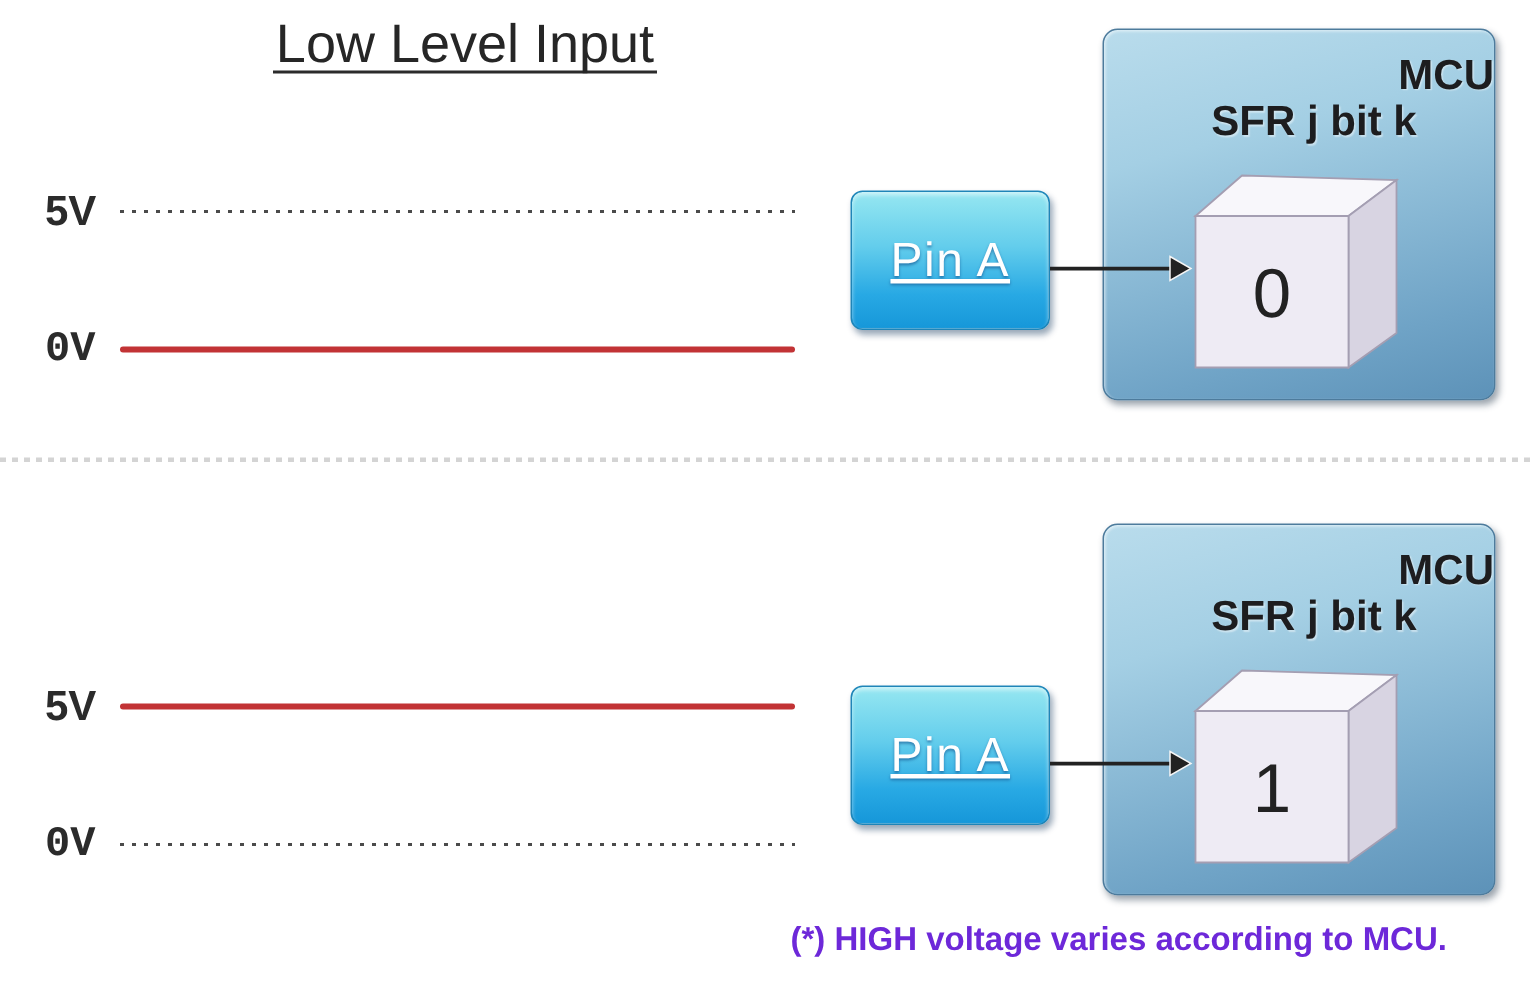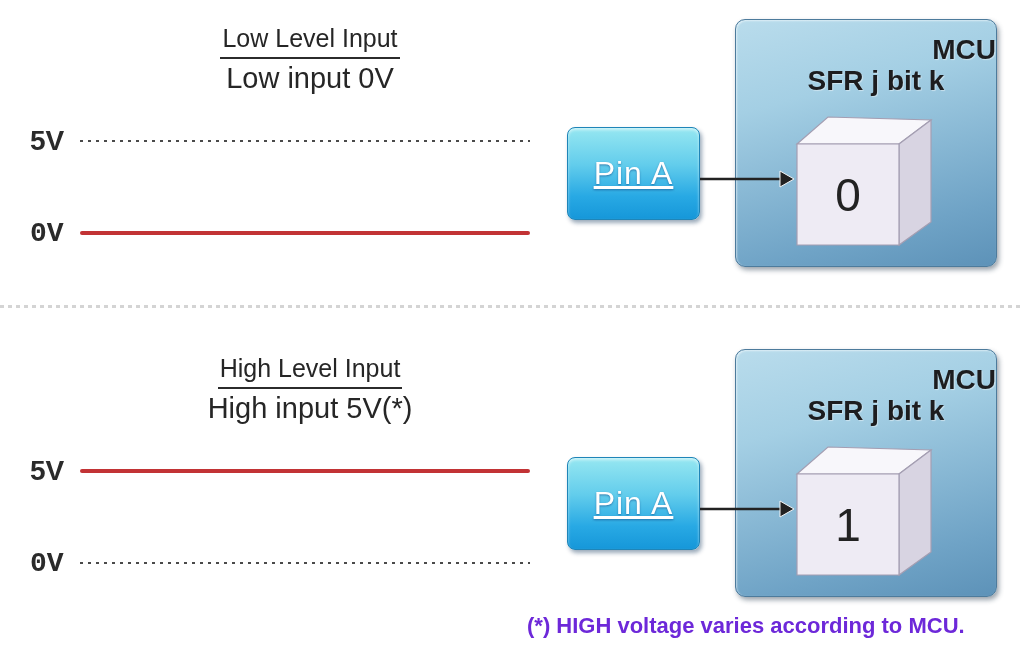--- a/index.html
+++ b/index.html
@@ -6,21 +6,21 @@
   #stage{
     position:relative;width:1024px;height:654px;overflow:hidden;
     background:#ffffff;font-family:"Liberation Sans",sans-serif;
   }
   .section{position:absolute;left:0;width:1024px;height:324px;}
   #section-low{top:0;}
   #section-high{top:330px;}
 
   
   .section-title{position:absolute;left:110px;top:12px;width:400px;text-align:center;color:#262626;}
-  .title-main{display:inline-block;font-size:25px;line-height:33px;border-bottom:2px solid #2b2b2b;padding:0 2px 2px 2px;margin-top:10px;}
+  .title-main{display:inline-block;font-size:36px;line-height:33px;border-bottom:2px solid #2b2b2b;padding:0 2px 2px 2px;}
   .title-sub{font-size:29px;line-height:34px;margin-top:2px;}
 
   
   .lvl-label{position:absolute;left:30px;width:52px;font-size:28px;font-weight:bold;color:#2b2b2b;line-height:30px;}
   .lbl-5v{top:126px;}
   .lbl-0v{top:219px;font-family:Liberation Mono, monospace;}
 
   
   .line-row{position:absolute;left:80px;width:450px;height:4px;}
   .row-5v{top:139px;}
@@ -67,21 +67,20 @@
   #footnote{position:absolute;left:527px;top:613px;font-size:22px;font-weight:bold;color:#6d28d9;white-space:nowrap;}
 </style>
 </head>
 <body>
 
 <div id="stage">
 
   <div class="section" id="section-low">
     <div class="section-title">
       <div><span class="title-main">Low Level Input</span></div>
-      <div class="title-sub">Low input 0V</div>
     </div>
 
     <div class="lvl-label lbl-5v">5V</div>
     <div class="line-row row-5v">
       <div class="line dashed"></div>
     </div>
 
     <div class="lvl-label lbl-0v">0V</div>
     <div class="line-row row-0v">
       <div class="line solid-red"></div>
@@ -104,24 +103,20 @@
         <polygon points="109,30 141,6 141,108 109,131" fill="#d8d4e2" stroke="#a49eb2" stroke-width="1.2"></polygon>
         <polygon points="7,30 109,30 109,131 7,131" fill="#eeebf4" stroke="#a49eb2" stroke-width="1.2"></polygon>
         <text class="cube-digit" x="58" y="97" text-anchor="middle">0</text>
       </svg>
     </div>
   </div>
 
   <div id="separator"></div>
 
   <div class="section" id="section-high">
-    <div class="section-title">
-      <div><span class="title-main">High Level Input</span></div>
-      <div class="title-sub">High input 5V(*)</div>
-    </div>
 
     <div class="lvl-label lbl-5v">5V</div>
     <div class="line-row row-5v">
       <div class="line solid-red"></div>
     </div>
 
     <div class="lvl-label lbl-0v">0V</div>
     <div class="line-row row-0v">
       <div class="line dashed"></div>
     </div>

